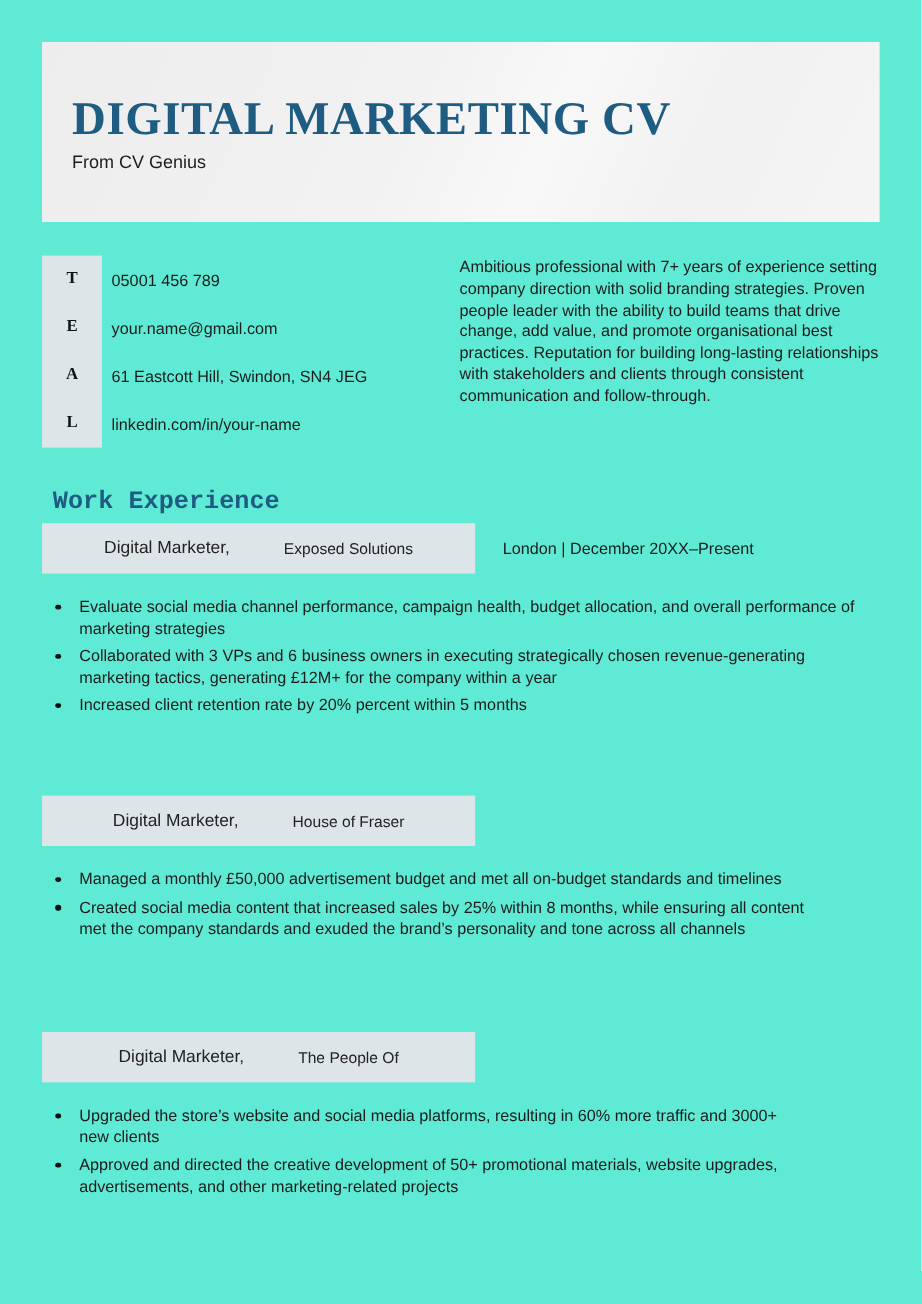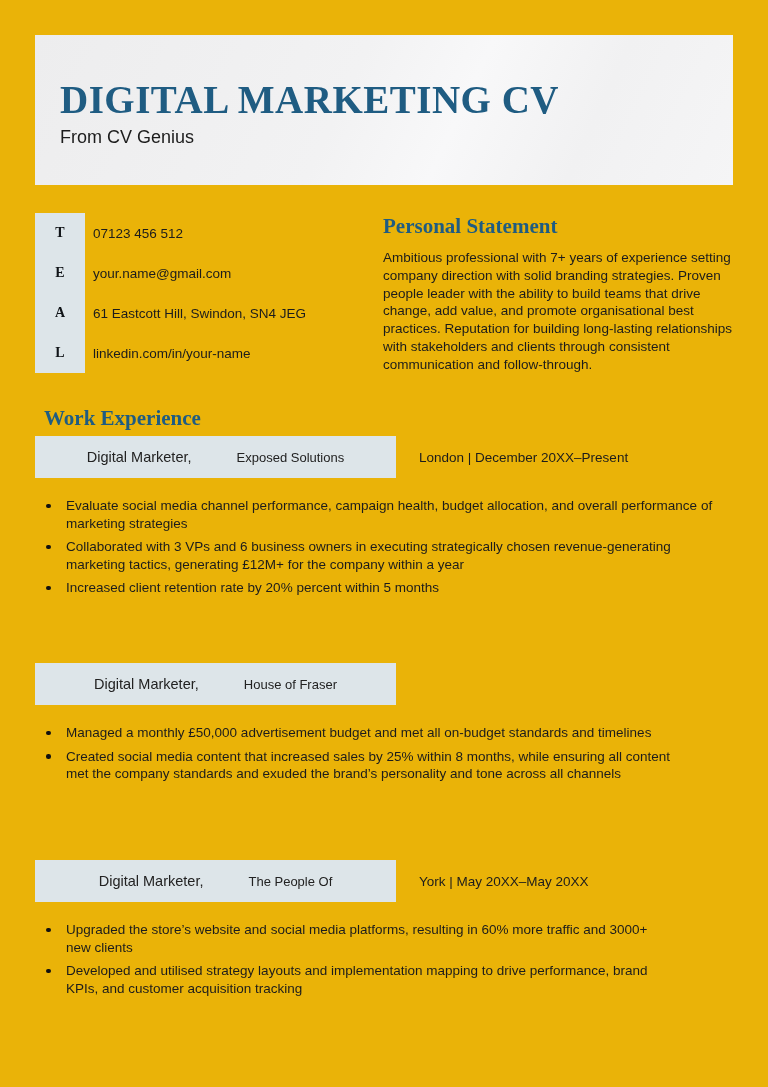--- a/index.html
+++ b/index.html
@@ -1,30 +1,30 @@
 <!DOCTYPE html>
 <html><head>
 <meta charset="utf-8">
 <style>
   html,body{margin:0;padding:0;background:#ffffff;}
   .page{
-    position:relative;width:768px;height:1087px;background:#eab308;overflow:hidden;
+    position:relative;width:768px;height:1087px;background:#5eead4;overflow:hidden;
     font-family:"Liberation Sans",sans-serif;color:#1c1c1c;
   }
   .header-band{
     position:absolute;left:35px;top:35px;width:698px;height:150px;
     background:linear-gradient(115deg,#ededee 0%,#f0f0f1 28%,#f2f2f3 44%,#f8f8f9 60%,#f1f1f2 78%,#f5f5f6 100%);
   }
   .cv-title{
     position:absolute;left:25px;top:44px;margin:0;
     font-family:"Liberation Serif",serif;font-weight:700;font-size:39px;line-height:42px;
     letter-spacing:0.5px;color:#1f5c82;white-space:nowrap;
   }
   .cv-subtitle{
-    position:absolute;left:25px;top:92px;font-size:18px;color:#1c1c1c;
+    position:absolute;left:25px;top:92px;font-size:15px;color:#1c1c1c;
   }
   
   .contact{position:absolute;left:35px;top:213px;width:370px;height:160px;}
   .contact-strip{position:absolute;left:0;top:0;width:50px;height:160px;background:#dde5e9;}
   .contact-rows{position:absolute;left:0;top:0;width:100%;height:160px;display:flex;flex-direction:column;}
   .contact-row{height:40px;display:flex;align-items:center;}
   .contact-label{
     width:50px;text-align:center;font-family:"Liberation Serif",serif;font-weight:700;
     font-size:14px;color:#101418;
   }
@@ -32,21 +32,21 @@
   
   .ps{position:absolute;left:383px;top:214px;width:352px;}
   .ps-heading{
     margin:0 0 10px 0;font-family:"Liberation Serif",serif;font-weight:700;
     font-size:21px;line-height:25px;color:#1f5c82;
   }
   .ps-body{margin:0;font-size:13.5px;line-height:17.8px;white-space:pre-wrap;}
   
   .we-heading{
     position:absolute;left:44px;top:406px;margin:0;
-    font-family:Liberation Serif, serif;font-weight:700;font-size:21px;line-height:25px;color:#1f5c82;
+    font-family:Liberation Mono, monospace;font-weight:700;font-size:21px;line-height:25px;color:#1f5c82;
   }
   .job{position:absolute;left:35px;width:698px;}
   .job-1{top:436px;}
   .job-2{top:663px;}
   .job-3{top:860px;}
   .job-header{display:flex;height:42px;}
   .job-titlebox{
     width:361px;background:#dde5e9;display:flex;align-items:center;justify-content:center;
     white-space:nowrap;
     gap:40px;
@@ -73,39 +73,38 @@
   <div class="header-band">
     <h1 class="cv-title">DIGITAL MARKETING CV</h1>
     <div class="cv-subtitle">From CV Genius</div>
   </div>
 
   <div class="contact">
     <div class="contact-strip"></div>
     <div class="contact-rows">
       <div class="contact-row">
         <span class="contact-label">T</span>
-        <span class="contact-value">07123 456 512</span>
+        <span class="contact-value">05001 456 789</span>
       </div>
       <div class="contact-row">
         <span class="contact-label">E</span>
         <span class="contact-value">your.name@gmail.com</span>
       </div>
       <div class="contact-row">
         <span class="contact-label">A</span>
         <span class="contact-value">61 Eastcott Hill, Swindon, SN4 JEG</span>
       </div>
       <div class="contact-row">
         <span class="contact-label">L</span>
         <span class="contact-value">linkedin.com/in/your-name</span>
       </div>
     </div>
   </div>
 
   <div class="ps">
-    <h2 class="ps-heading">Personal Statement</h2>
     <p class="ps-body">Ambitious professional with 7+ years of experience setting
 company direction with solid branding strategies. Proven
 people leader with the ability to build teams that drive
 change, add value, and promote organisational best
 practices. Reputation for building long-lasting relationships
 with stakeholders and clients through consistent
 communication and follow-through.</p>
   </div>
 
   <h2 class="we-heading">Work Experience</h2>
@@ -140,23 +139,22 @@
 met the company standards and exuded the brand’s personality and tone across all channels</li>
     </ul>
   </div>
 
   <div class="job job-3">
     <div class="job-header">
       <div class="job-titlebox">
         <span class="job-title">Digital Marketer,</span>
         <span class="job-company">The People Of</span>
       </div>
-      <div class="job-loc">York | May 20XX–May 20XX</div>
     </div>
     <ul class="bullets">
       <li>Upgraded the store’s website and social media platforms, resulting in 60% more traffic and 3000+
 new clients</li>
-      <li>Developed and utilised strategy layouts and implementation mapping to drive performance, brand
-KPIs, and customer acquisition tracking</li>
+      <li>Approved and directed the creative development of 50+ promotional materials, website upgrades,
+advertisements, and other marketing-related projects</li>
     </ul>
   </div>
 
 </div>
 
 </body></html>

